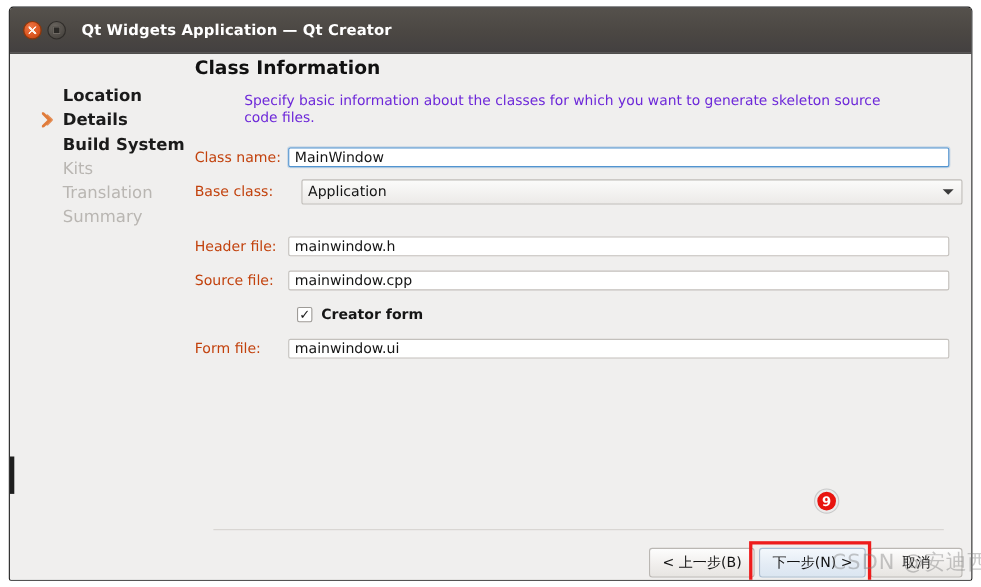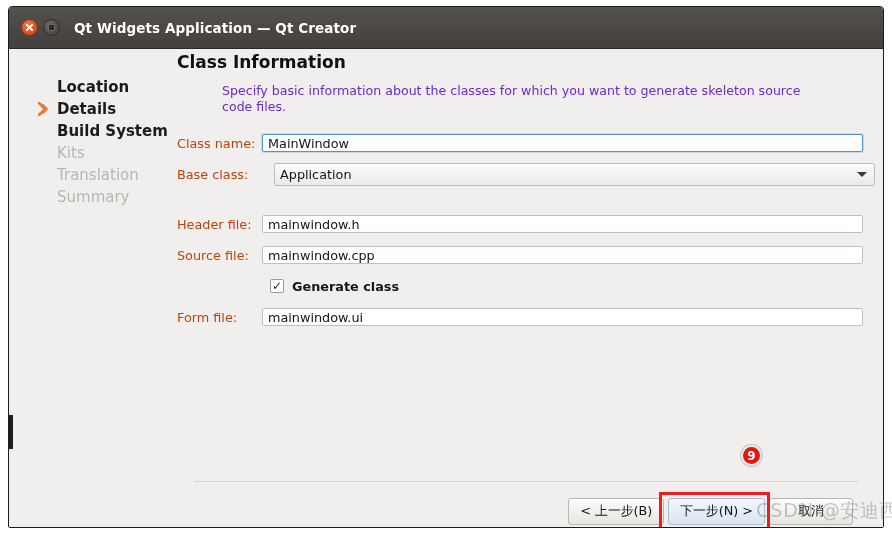--- a/index.html
+++ b/index.html
@@ -272,21 +272,21 @@
   .separator {
     position: absolute;
     left: 25px;
     right: 25px;
     top: 0;
     height: 1px;
     background: #d6d3d0;
   }
   .buttons {
     position: absolute;
-    right: 30px;
+    right: 8px;
     top: 17px;
     display: flex;
     align-items: center;
   }
   .btn {
     height: 27px;
     min-width: 84px;
     padding: 0 11px;
     background: linear-gradient(180deg, #fdfdfd 0%, #f1efed 55%, #e7e5e2 100%);
     border: 1px solid #bab7b3;
@@ -437,21 +437,21 @@
 
           <div class="row">
             <div class="flabel">Source file:</div>
             <div class="field">mainwindow.cpp</div>
           </div>
 
           <div class="cbrow">
             <span class="checkbox">
               <span class="tick">✓</span>
             </span>
-            <span class="cblabel">Generate class</span>
+            <span class="cblabel">Creator form</span>
           </div>
 
           <div class="row">
             <div class="flabel">Form file:</div>
             <div class="field">mainwindow.ui</div>
           </div>
 
         </div>
 
         <div class="footer">

